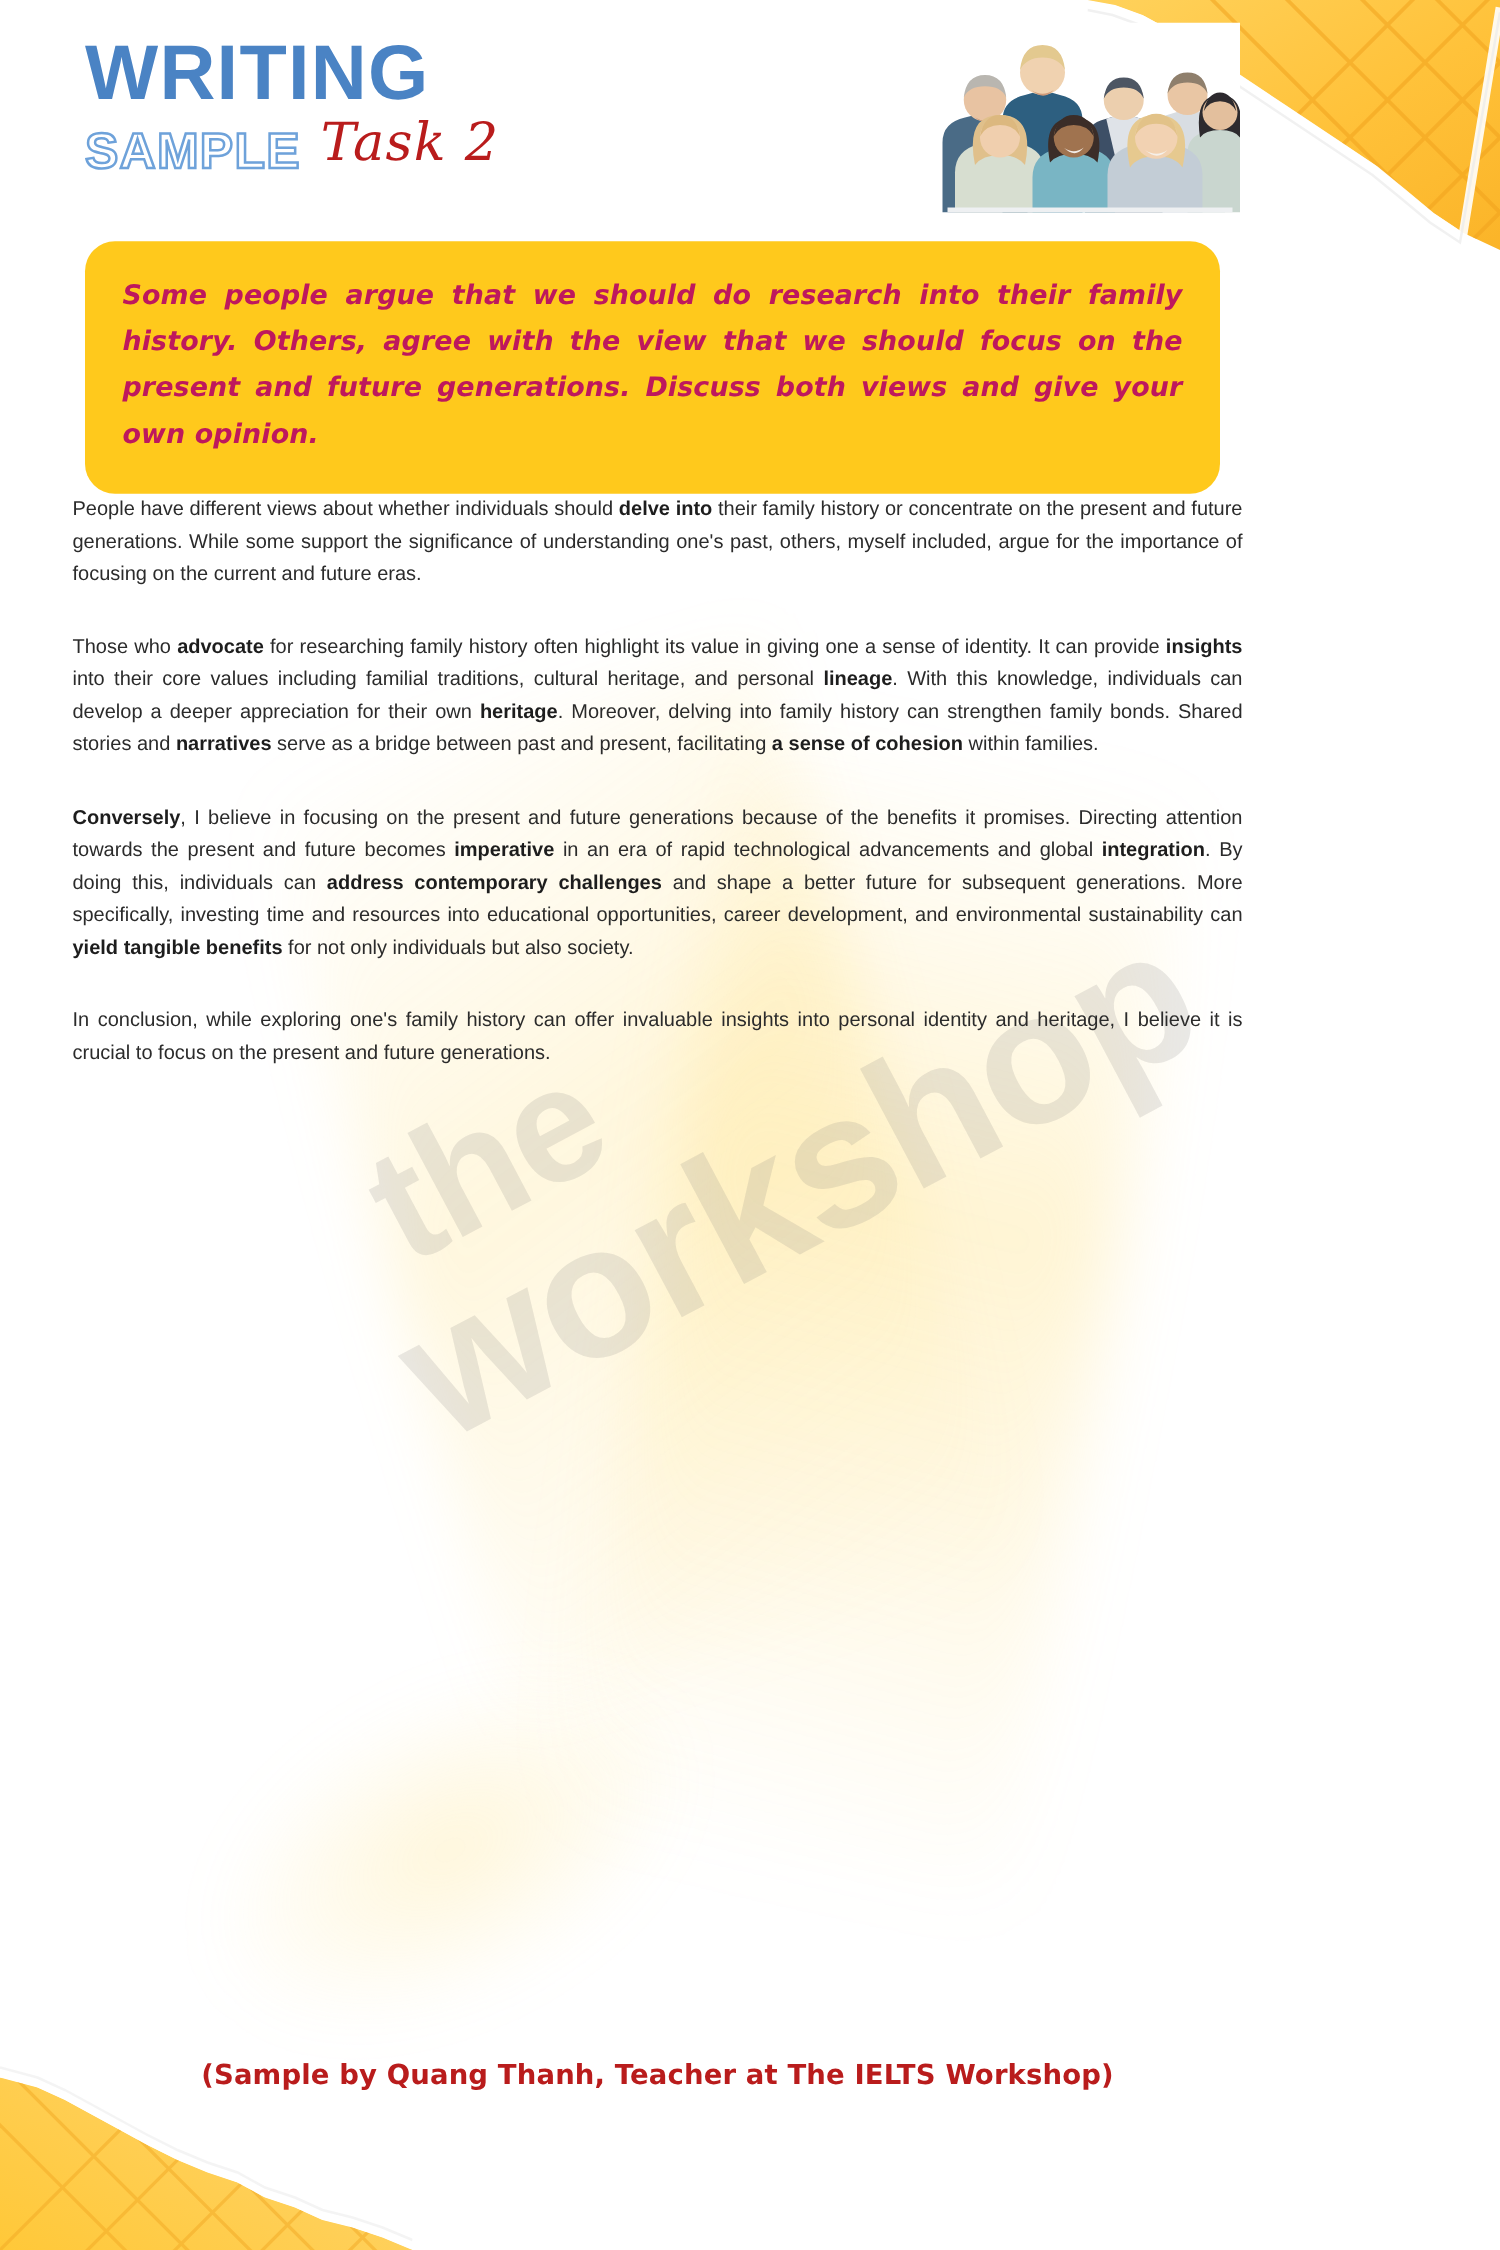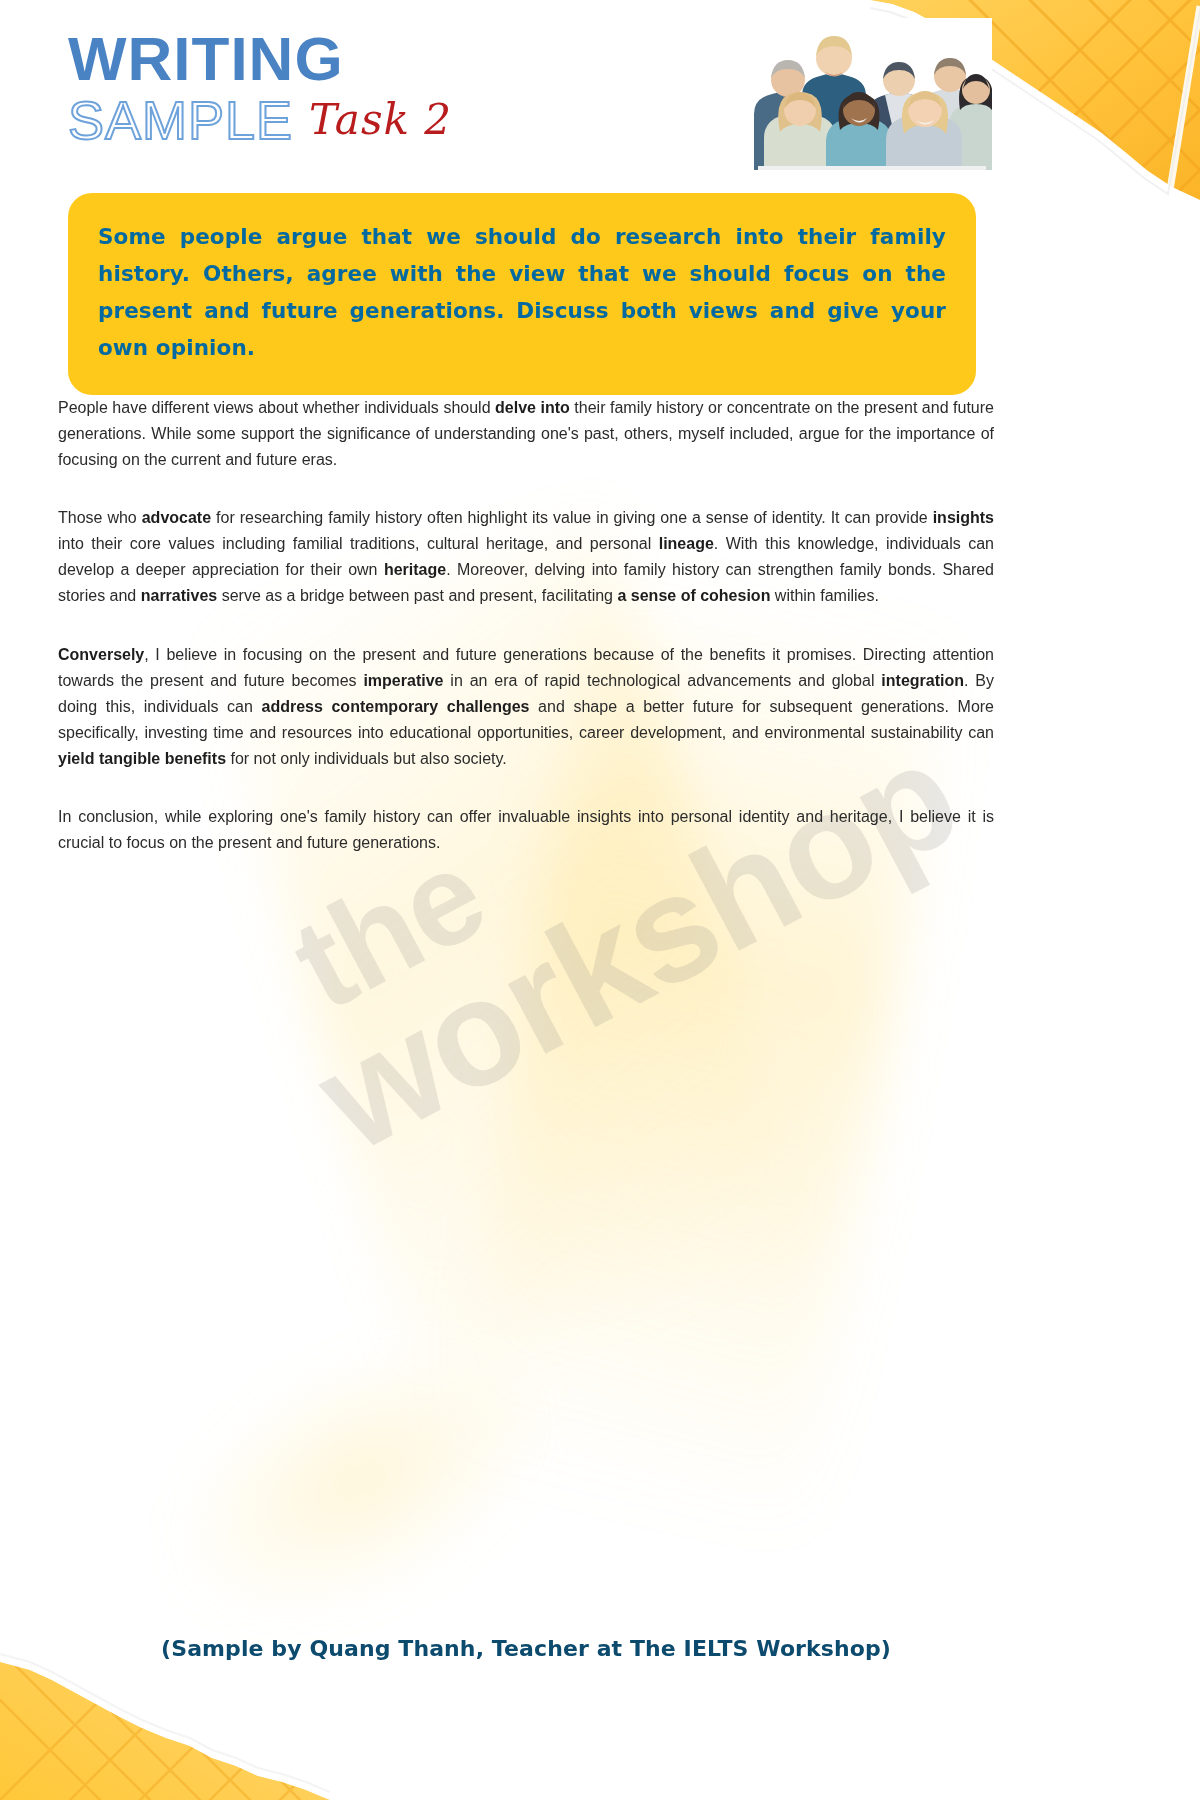--- a/index.html
+++ b/index.html
@@ -100,22 +100,22 @@
     line-height: 1.05;
     font-stretch: condensed;
   }
   .title-row2 {
     display: flex;
     align-items: flex-end;
     gap: 16px;
     margin-top: 2px;
   }
   .title-sample {
-    font-size: 54px;
-    font-weight: 400;
+    font-size: 40px;
+    font-weight: 700;
     letter-spacing: 1px;
     line-height: 1;
     color: transparent;
     -webkit-text-stroke: 2px #6ea2da;
   }
   .title-task {
     font-family: "DejaVu Serif", serif;
     font-style: italic;
     font-size: 42px;
     color: #b91c1c;
@@ -330,25 +330,25 @@
           <circle cx="181" cy="92" r="17" fill="#f2d2b2"></circle>
           <path d="M164,91 q3,-18 17,-18 q14,0 17,18 q-5,-10 -17,-10 q-12,0 -17,10Z" fill="#e2c288"></path>
           <path d="M172,102 q9,6 18,0 q-8,9 -18,0Z" fill="#f5f0ea"></path>
         </g>
         <rect x="14" y="148" width="228" height="4" fill="#eef0f2"></rect>
       </svg>
     </div>
   </div>
 
   <div class="prompt-box" style="background: rgb(255, 201, 28);">
-    <div class="prompt-text" style="color: #0369a1;">Some people argue that we should do research into their family history. Others, agree with the view that we should focus on the present and future generations. Discuss both views and give your own opinion.</div>
+    <div class="prompt-text" style="color: #be185d; font-style: italic;">Some people argue that we should do research into their family history. Others, agree with the view that we should focus on the present and future generations. Discuss both views and give your own opinion.</div>
   </div>
 
   <div class="body-wrap">
     <p class="para"><span>People have different views about whether individuals should </span><b>delve into</b><span> their family history or concentrate on the present and future generations. While some support the significance of understanding one's past, others, myself included, argue for the importance of focusing on the current and future eras.</span></p>
     <p class="para"><span>Those who </span><b>advocate</b><span> for researching family history often highlight its value in giving one a sense of identity. It can provide </span><b>insights</b><span> into their core values including familial traditions, cultural heritage, and personal </span><b>lineage</b><span>. With this knowledge, individuals can develop a deeper appreciation for their own </span><b>heritage</b><span>. Moreover, delving into family history can strengthen family bonds. Shared stories and </span><b>narratives</b><span> serve as a bridge between past and present, facilitating </span><b>a sense of cohesion</b><span> within families.</span></p>
     <p class="para"><b>Conversely</b><span>, I believe in focusing on the present and future generations because of the benefits it promises. Directing attention towards the present and future becomes </span><b>imperative</b><span> in an era of rapid technological advancements and global </span><b>integration</b><span>. By doing this, individuals can </span><b>address contemporary challenges</b><span> and shape a better future for subsequent generations. More specifically, investing time and resources into educational opportunities, career development, and environmental sustainability can </span><b>yield tangible benefits</b><span> for not only individuals but also society.</span></p>
     <p class="para"><span>In conclusion, while exploring one's family history can offer invaluable insights into personal identity and heritage, I believe it is crucial to focus on the present and future generations.</span></p>
   </div>
 
-  <div class="attribution" style="color: #0c4a6e;">(Sample by Quang Thanh, Teacher at The IELTS Workshop)</div>
+  <div class="attribution" style="color: #b91c1c; margin-top: 12px;">(Sample by Quang Thanh, Teacher at The IELTS Workshop)</div>
 
 </div>
 
 </body></html>

